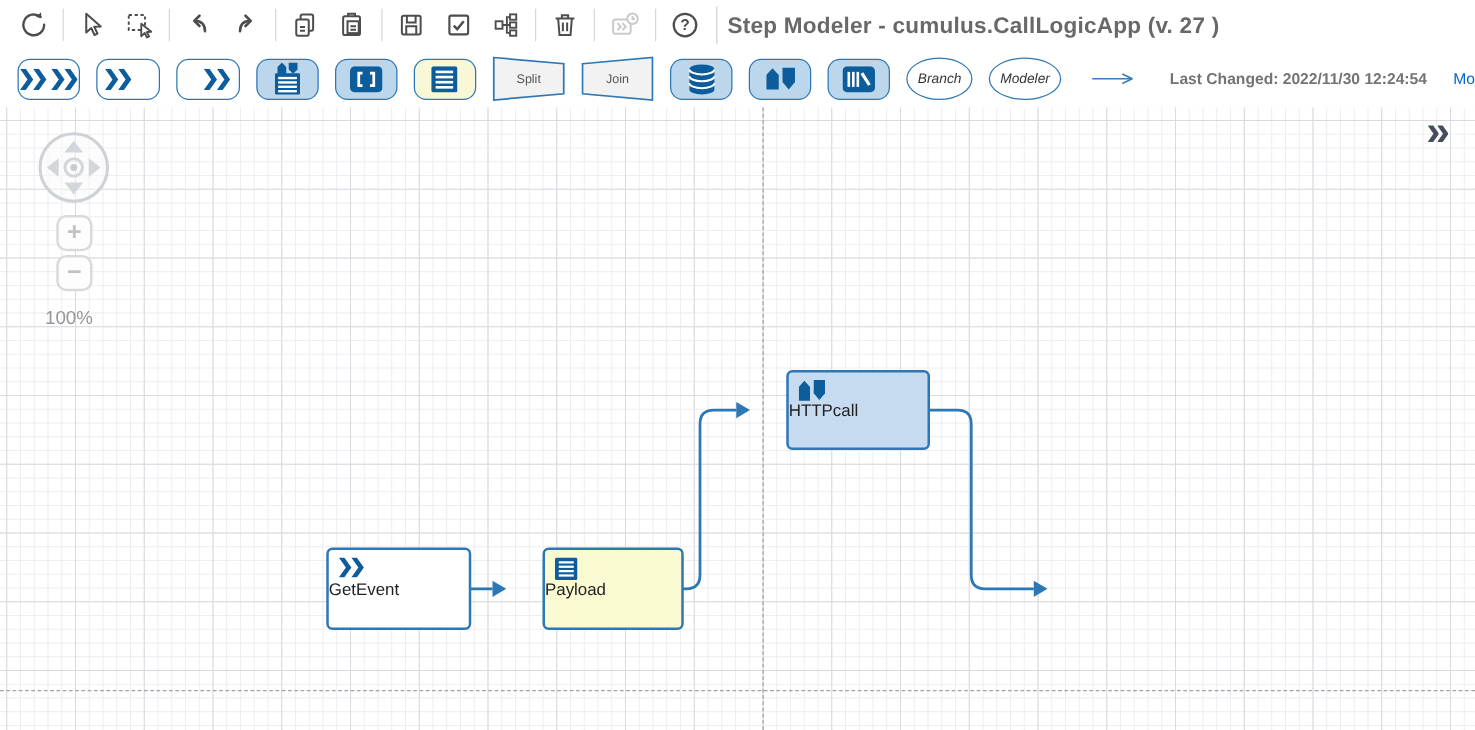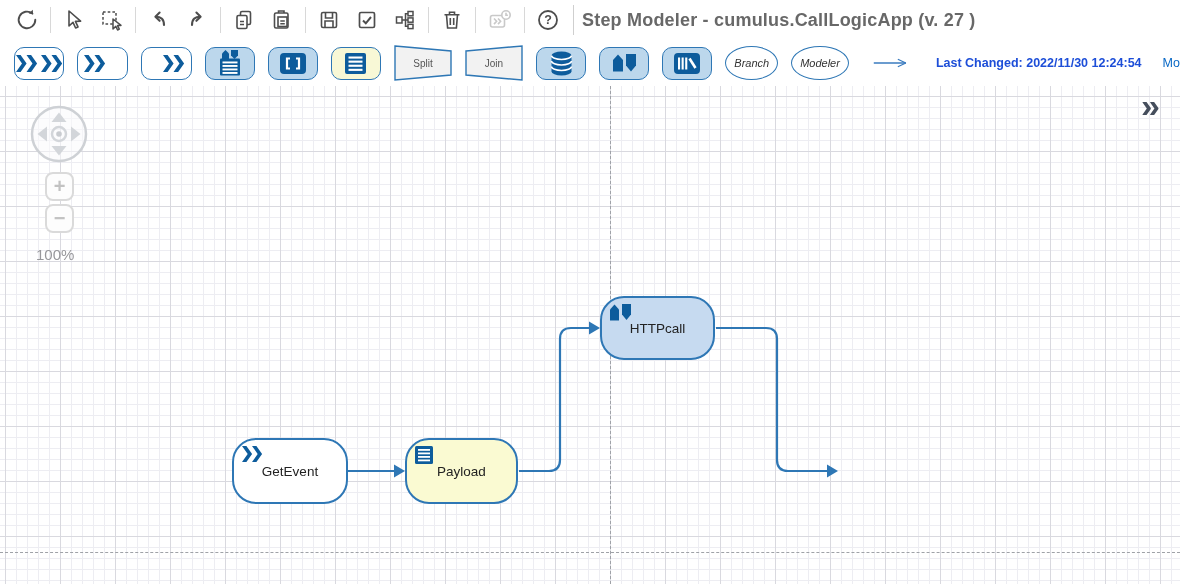--- a/index.html
+++ b/index.html
@@ -22,21 +22,21 @@
   .pbtn.blue { background:#bcd7ec; }
   .pbtn.yellow { background:#f8f8d6; }
   .pbtn.align-left { justify-content:flex-start; padding-left:6px; }
   .pbtn.align-right { justify-content:flex-end; padding-right:6px; }
   .trapbtn { position:relative; width:58px; height:36px; background:none; border:none; padding:0; cursor:pointer; }
   .trapbtn span { position:absolute; inset:0; display:flex; align-items:center; justify-content:center;
                   font-size:10px; color:#555; }
   .ovalbtn { height:34px; border:1.6px solid #2e77b5; border-radius:50%; background:#fff;
              font-size:11px; color:#333; cursor:pointer; padding:0 8px;
              font-family:"Liberation Sans", sans-serif;font-style:italic; }
-  .lastchanged { font-size:12.5px; font-weight:bold; color:#1d4ed8; margin-left:10px; }
+  .lastchanged { font-size:12.5px; font-weight:bold; color:#737373; margin-left:10px; }
   .lclink { font-size:12.5px; font-weight:normal; color:#0767c5; margin-left:8px; cursor:pointer; }
 
   
   .canvas { position:relative; width:1180px; height:498px;
     background-color:#fff;
     background-image:
       linear-gradient(to right, #d9d9df 1px, transparent 1px),
       linear-gradient(to bottom, #d9d9df 1px, transparent 1px),
       linear-gradient(to right, #ededf2 1px, transparent 1px),
       linear-gradient(to bottom, #ededf2 1px, transparent 1px);
@@ -50,22 +50,22 @@
   .zoombtn { position:absolute; left:45px; width:29px; height:29px; border:2px solid #dadada;
              border-radius:8px; background:#fdfdfd; color:#c2c2c2; font-size:20px; font-weight:bold;
              line-height:23px; text-align:center; cursor:pointer; padding:0; }
   .zoom-in { top:86px; } .zoom-out { top:118px; }
   .zoomlabel { position:absolute; left:36px; top:160px; font-size:15px; color:#97979b; }
   .expander { position:absolute; right:20px; top:2px; font-size:34px; font-weight:bold;
               color:#454e5c; cursor:pointer; line-height:34px; }
 
   .wires { position:absolute; inset:0; pointer-events:none; }
 
-  .node { position:absolute; border:2px solid #2e77b5; border-radius:24px; background:#fff;
-          display:flex; align-items:center; justify-content:center; cursor:pointer; }
+  .node { position:absolute; border:2px solid #2e77b5; border-radius:5px; background:#fff;
+          display:flex; align-items:center; cursor:pointer;margin-left:29px; }
   .node.yellow { background:#fafad2; }
   .node.blue { background:#c6daf0; }
   .node .nlabel { font-size:13.5px; color:#222; }
   .node .nicon { position:absolute; top:6px; left:8px; }
   .node .nicon.right { left:auto; right:8px; }
 </style>
 </head>
 <body>
 
 <div class="app">

